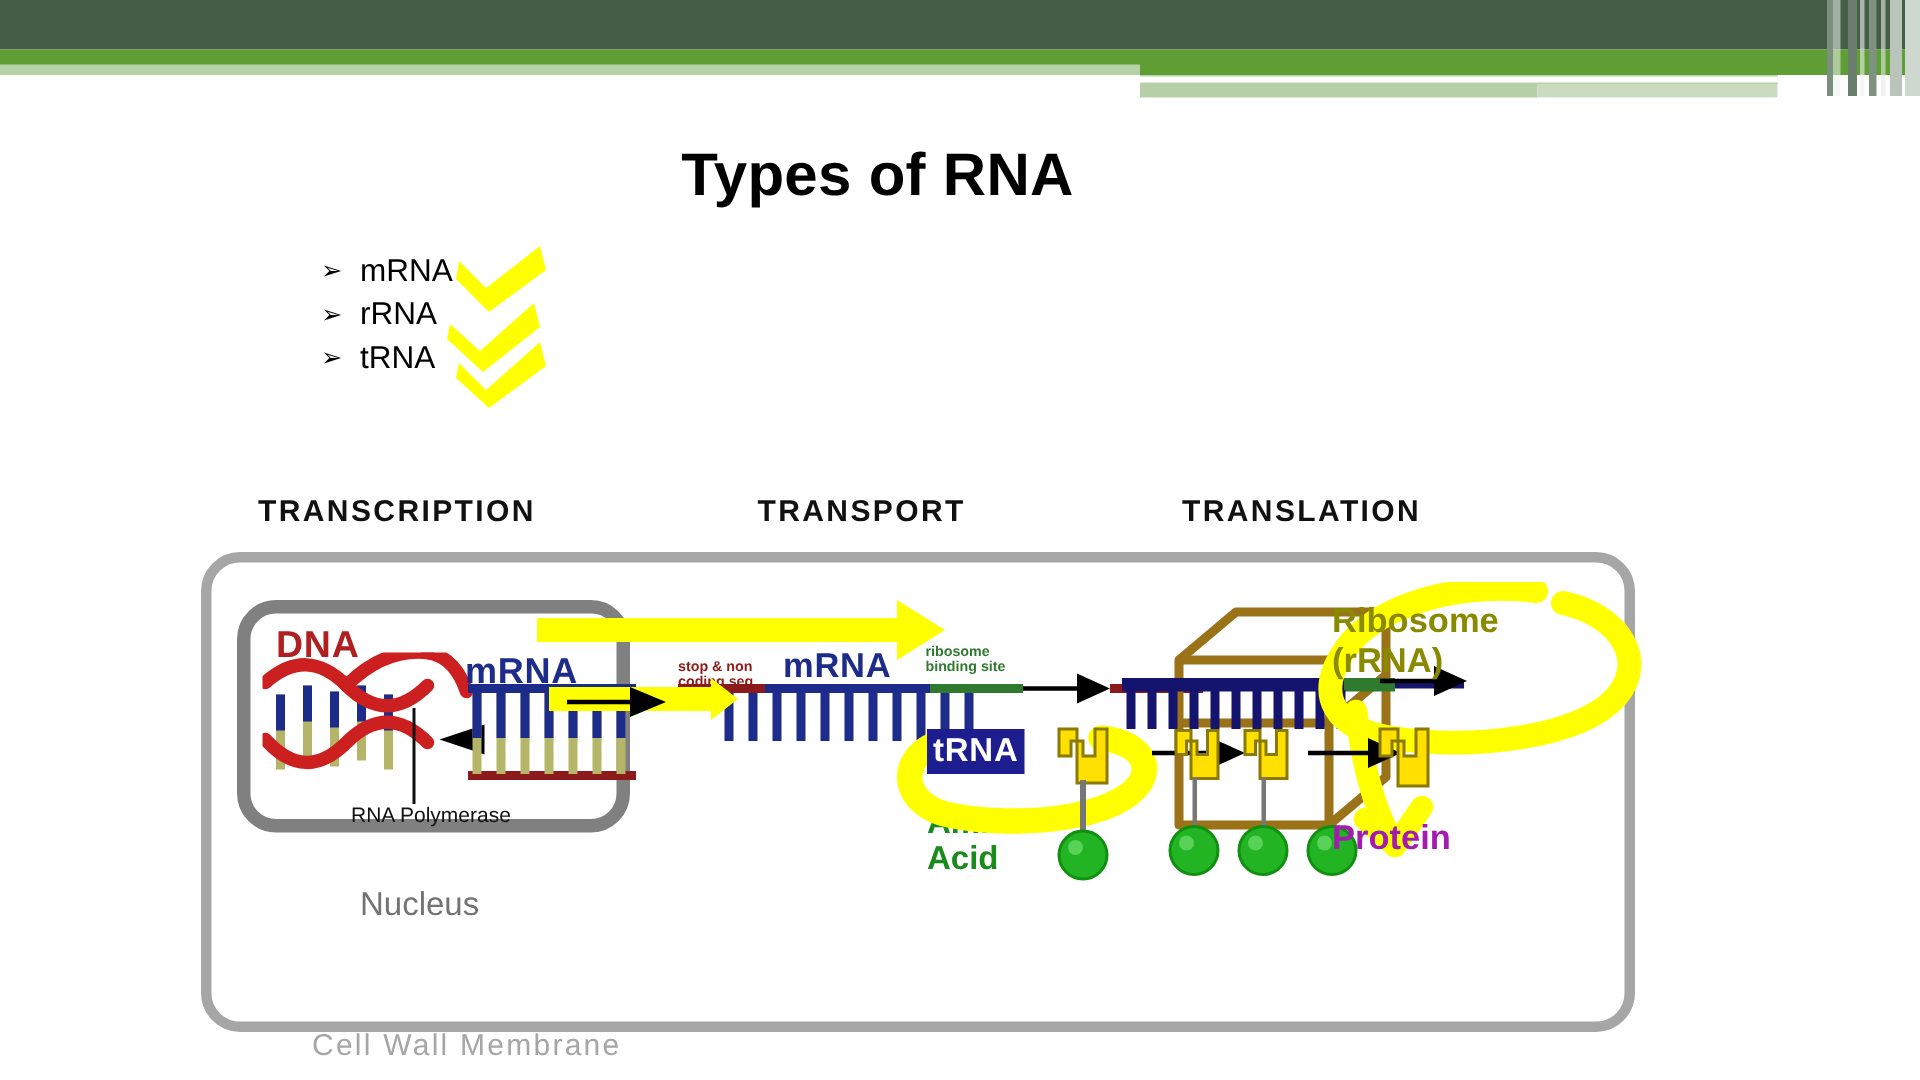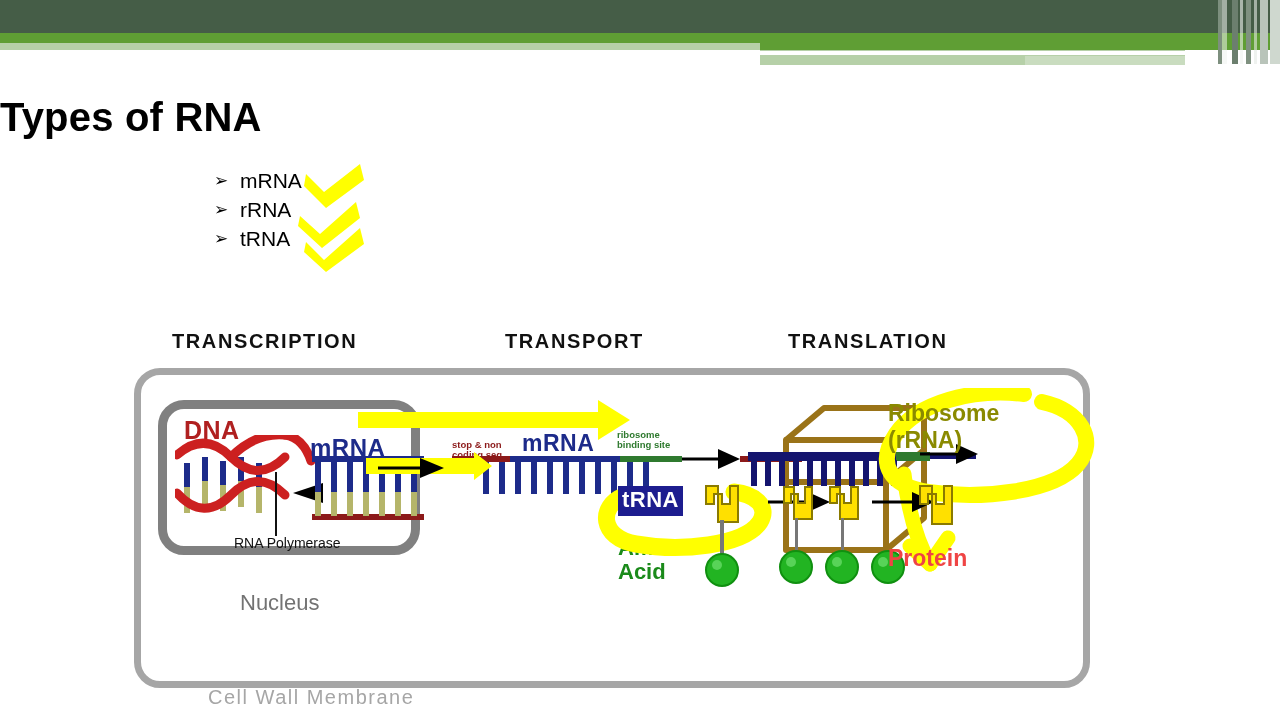--- a/index.html
+++ b/index.html
@@ -33,21 +33,21 @@
   .vs3 { left: 1232px; width: 6px;  height: 64px; background: #6c7f6e; }
   .vs4 { left: 1240px; width: 3px;  height: 64px; background: #eef2ee; opacity: .6; }
   .vs5 { left: 1246px; width: 5px;  height: 64px; background: #7f9180; }
   .vs6 { left: 1254px; width: 3px;  height: 64px; background: #e4eae4; opacity: .6; }
   .vs7 { left: 1260px; width: 8px;  height: 64px; background: #b9c4ba; }
   .vs8 { left: 1270px; width: 10px; height: 64px; background: #cfd8cf; }
 
   
   #slide-title {
     position: absolute; left: 0; top: 95px; width: 1170px;
-    text-align: left;
+    text-align: center;
     font-size: 40px; font-weight: bold; color: #000000;
     letter-spacing: .2px;
   }
 
   
   #bullet-list { position: absolute; left: 214px; top: 166px; }
   .bullet-row { display: flex; align-items: center; height: 29px; }
   .bullet-marker {
     width: 26px; font-size: 17px; color: #000; line-height: 1;
   }
@@ -128,21 +128,21 @@
     position: absolute; left: 488px; top: 206px;
     font-size: 22px; font-weight: bold; color: #1a8a1a; line-height: 24px;
   }
   .ribosome-label {
     position: absolute; left: 758px; top: 70px;
     font-size: 23px; font-weight: bold; color: #8a8a00; line-height: 27px;
     z-index: 7;
   }
   .protein-label {
     position: absolute; left: 758px; top: 215px;
-    font-size: 23px; font-weight: bold; color: #ef4444; z-index: 7;
+    font-size: 23px; font-weight: bold; color: #a21caf; z-index: 7;
   }
 </style>
 </head>
 <body>
 
 <div id="header-band">
   <div class="hdr-dark"></div>
   <div class="hdr-bright"></div>
   <div class="hdr-pale-lft"></div>
   <div class="hdr-white-lft"></div>

